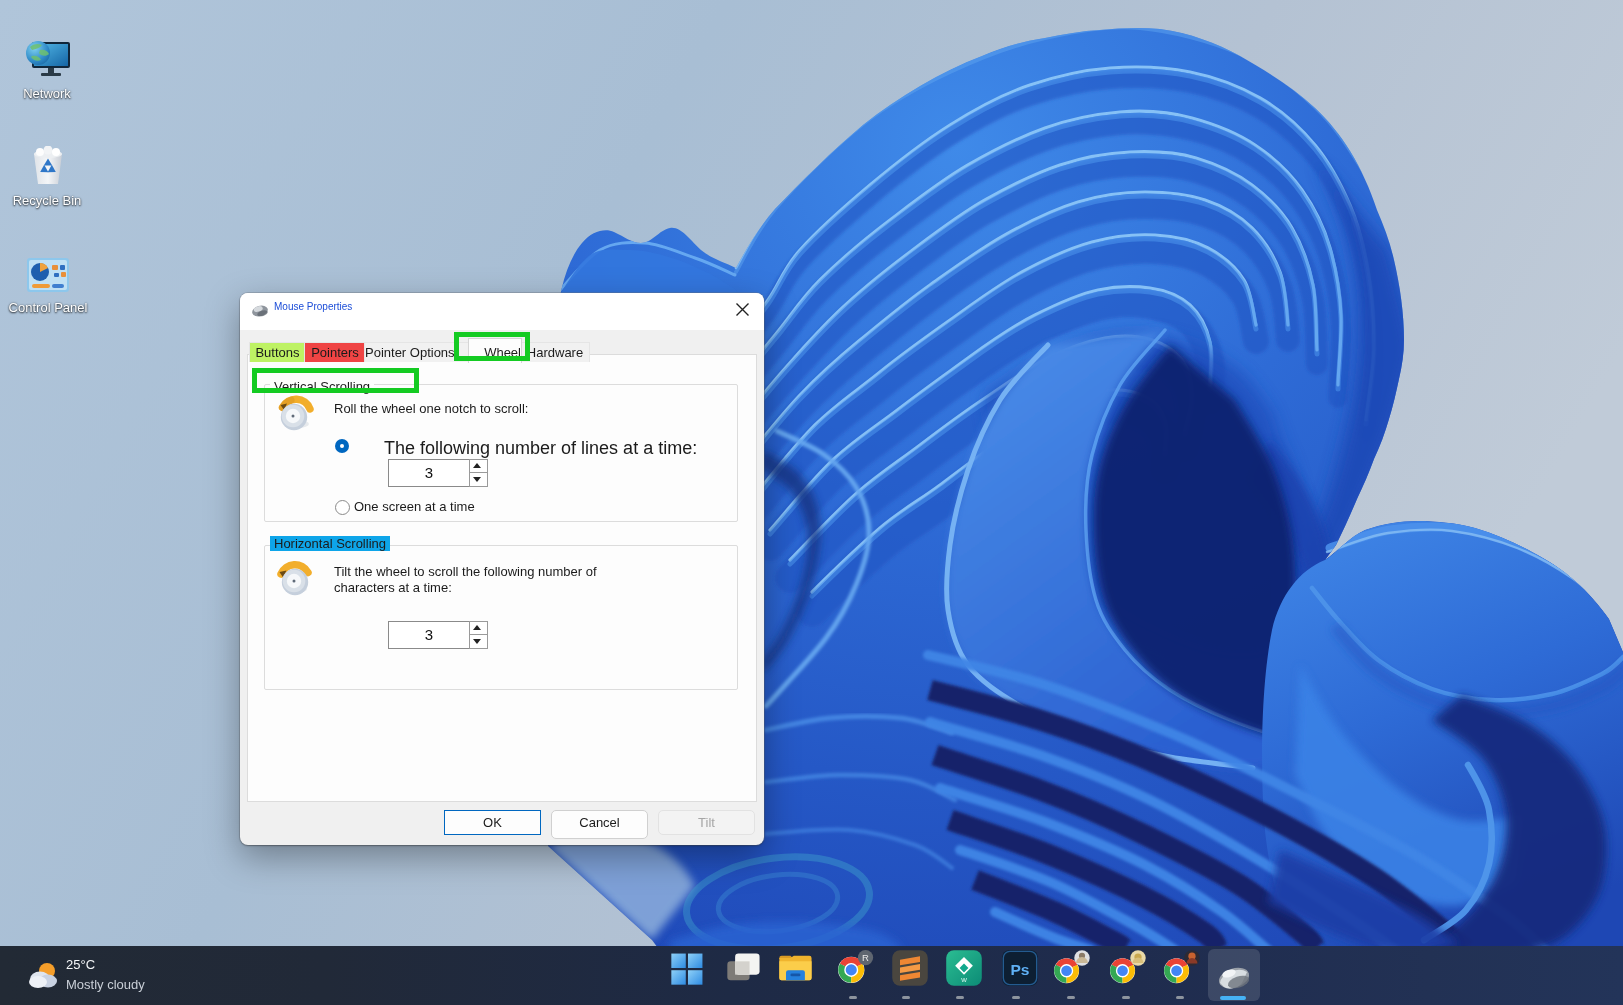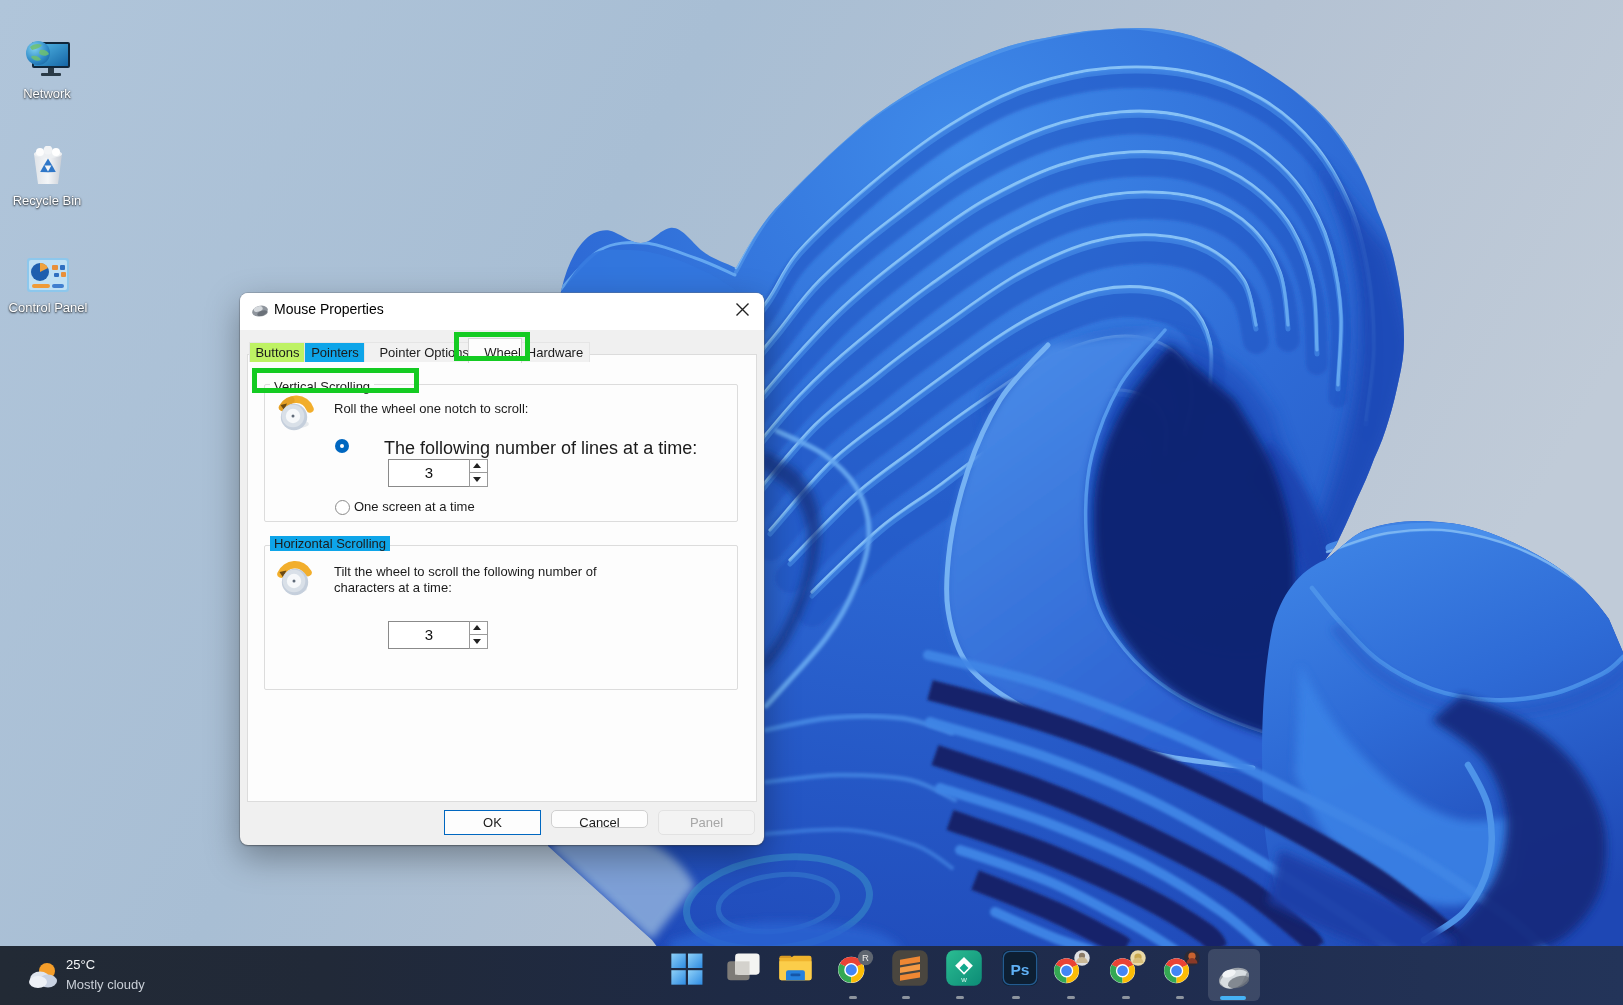--- a/index.html
+++ b/index.html
@@ -171,33 +171,33 @@
 </svg>
 <div class="dlabel" style="left:-12px;top:300px">Control Panel</div>
 
 <div id="dialog" style="position:absolute;left:240px;top:293px;width:524px;height:552px;background:#f0f0f0;border-radius:8px;box-shadow:0 1px 2px rgba(0,0,0,.28),0 12px 34px rgba(0,0,0,.34),0 0 0 1px rgba(120,130,140,.35);">
   <div style="position:absolute;left:0;top:0;width:100%;height:37px;background:#ffffff;border-radius:8px 8px 0 0;"></div>
   <svg style="position:absolute;left:11px;top:10px" width="18" height="15" viewBox="0 0 18 15">
     <ellipse cx="9" cy="8" rx="8" ry="5.2" fill="#8f959d" transform="rotate(-16 9 8)"></ellipse>
     <ellipse cx="7.2" cy="6" rx="4.6" ry="2.7" fill="#d6dade" transform="rotate(-16 7.2 6)"></ellipse>
     <ellipse cx="11.5" cy="10.3" rx="5.4" ry="2.7" fill="#5f656d" transform="rotate(-16 11.5 10.3)" opacity=".75"></ellipse>
   </svg>
-  <div style="position:absolute;left:34px;top:8px;font-size:14px;color:#000000;">Mouse Properties</div>
+  <div style="position:absolute;left:34px;top:8px;font-size:10px;color:#1d4ed8;">Mouse Properties</div>
   <svg style="position:absolute;right:14px;top:9px" width="15" height="15" viewBox="0 0 15 15">
       <path d="M 1.5,1.5 L 13.5,13.5 M 13.5,1.5 L 1.5,13.5" stroke="#222" stroke-width="1.4"></path>
     </svg>
 
   <div style="position:absolute;left:0;top:37px;width:100%;height:24px;background:#f0f0f0;"></div>
 
   <div style="position:absolute;left:7px;top:68px;width:508px;height:439px;background:#fdfdfd;border:1px solid #dcdcdc;"></div>
   <div style="position:absolute;left:7px;top:61px;width:508px;height:8px;background:#fdfdfd;border-left:1px solid #dcdcdc;border-right:1px solid #dcdcdc;border-top:1px solid #dcdcdc;"></div>
 
   <div style="position:absolute;left:9px;top:49px;width:55px;height:19px;background:#bef264;border:1px solid #e5e5e5;border-bottom:none;font-size:13px;color:#1b1b1b;text-align:center;line-height:19px;">Buttons</div>
-  <div style="position:absolute;left:64px;top:49px;width:60px;height:19px;background:#0ea5e9;border:1px solid #e5e5e5;border-bottom:none;font-size:13px;color:#1b1b1b;text-align:center;line-height:19px;">Pointers</div>
-  <div style="position:absolute;left:124px;top:49px;width:104px;height:19px;background:#f1f1f1;border:1px solid #e5e5e5;border-bottom:none;font-size:13px;color:#1b1b1b;text-align:right;line-height:19px;">Pointer Options</div>
+  <div style="position:absolute;left:64px;top:49px;width:60px;height:19px;background:#ef4444;border:1px solid #e5e5e5;border-bottom:none;font-size:13px;color:#1b1b1b;text-align:center;line-height:19px;">Pointers</div>
+  <div style="position:absolute;left:124px;top:49px;width:104px;height:19px;background:#f1f1f1;border:1px solid #e5e5e5;border-bottom:none;font-size:13px;color:#1b1b1b;text-align:left;line-height:19px;">Pointer Options</div>
   <div style="position:absolute;left:280px;top:49px;width:68px;height:19px;background:#f1f1f1;border:1px solid #e5e5e5;border-bottom:none;font-size:13px;color:#1b1b1b;text-align:center;line-height:19px;">Hardware</div>
   <div style="position:absolute;left:228px;top:45px;width:52px;height:24px;background:#fdfdfd;border:1px solid #d5d5d5;border-bottom:none;font-size:13px;color:#1b1b1b;text-align:right;line-height:27px;">Wheel</div>
 
   <div style="position:absolute;left:24px;top:91px;width:474px;height:138px;box-sizing:border-box;border:1px solid #dcdcdc;border-radius:2px;"></div>
   <div style="position:absolute;left:30px;top:86px;font-size:13px;color:#1b1b1b;background:#fdfdfd;padding:0 4px;">Vertical Scrolling</div>
   <div style="position:absolute;left:94px;top:108px;font-size:13px;color:#1b1b1b;">Roll the wheel one notch to scroll:</div>
   <div style="position:absolute;left:95px;top:146px;width:14px;height:14px;border-radius:50%;background:#0067c0;"></div>
   <div style="position:absolute;left:100px;top:151px;width:4px;height:4px;border-radius:50%;background:#fff;"></div>
   <div style="position:absolute;left:114px;top:145px;font-size:18px;color:#1b1b1b;margin-left:30px;">The following number of lines at a time:</div>
   <div style="position:absolute;left:148px;top:166px;width:80px;height:26px;background:#fff;border:1px solid #8a8a8a;font-size:15px;text-align:center;line-height:26px;color:#111;">3</div>
@@ -234,22 +234,22 @@
     <path d="M 31,13.5 A 15,15 0 0 0 4,15" fill="none" stroke="#f2ae2c" stroke-width="7.5" stroke-linecap="round"></path>
     <path d="M 2.5,13 l 7,-1.5 l -3.5,7 Z" fill="#6b4a14"></path>
     <circle cx="18" cy="23" r="13.2" fill="#c5cfdc"></circle>
     <path d="M 18,9.8 A 13.2,13.2 0 0 1 29.5,29.5 A 13.2,13.2 0 0 0 18,9.8 Z" fill="#9fabbd"></path>
     <circle cx="17" cy="22" r="11.3" fill="#d9e0e8"></circle>
     <circle cx="17" cy="22" r="7.2" fill="#f6f8fa"></circle>
     <circle cx="17" cy="22" r="1.5" fill="#5f6a78"></circle>
   </svg>
 
   <div style="position:absolute;left:204px;top:517px;width:97px;height:25px;background:#fdfdfd;border:1.5px solid #0067c0;border-radius:0;font-size:13px;text-align:center;line-height:24px;color:#1b1b1b;box-sizing:border-box;">OK</div>
-  <div style="position:absolute;left:311px;top:517px;width:97px;height:18px;background:#fdfdfd;border:1px solid #d0d0d0;border-radius:5px;font-size:13px;text-align:center;line-height:24px;color:#1b1b1b;box-sizing:border-box;">Cancel</div>
-  <div style="position:absolute;left:418px;top:517px;width:97px;height:25px;background:#f3f3f3;border:1px solid #e2e2e2;border-radius:5px;font-size:13px;text-align:center;line-height:24px;color:#a6a6a6;box-sizing:border-box;">Panel</div>
+  <div style="position:absolute;left:311px;top:517px;width:97px;height:29px;background:#fdfdfd;border:1px solid #d0d0d0;border-radius:5px;font-size:13px;text-align:center;line-height:24px;color:#1b1b1b;box-sizing:border-box;">Cancel</div>
+  <div style="position:absolute;left:418px;top:517px;width:97px;height:25px;background:#f3f3f3;border:1px solid #e2e2e2;border-radius:5px;font-size:13px;text-align:center;line-height:24px;color:#a6a6a6;box-sizing:border-box;">Tilt</div>
 </div>
 
 <div style="position:absolute;left:454px;top:332px;width:76px;height:29px;border:5px solid #14cb22;box-sizing:border-box;"></div>
 <div style="position:absolute;left:252px;top:368px;width:167px;height:25px;border:5px solid #14cb22;box-sizing:border-box;"></div>
 
 <div id="taskbar"></div>
 <svg style="position:absolute;left:26px;top:958px" width="34" height="34" viewBox="0 0 34 34">
   <circle cx="21" cy="13" r="8" fill="#f59e2a"></circle>
   <ellipse cx="14" cy="21" rx="10" ry="7.5" fill="#dfe5ee"></ellipse>
   <ellipse cx="22" cy="23" rx="9" ry="6.5" fill="#c9d2e2"></ellipse>

